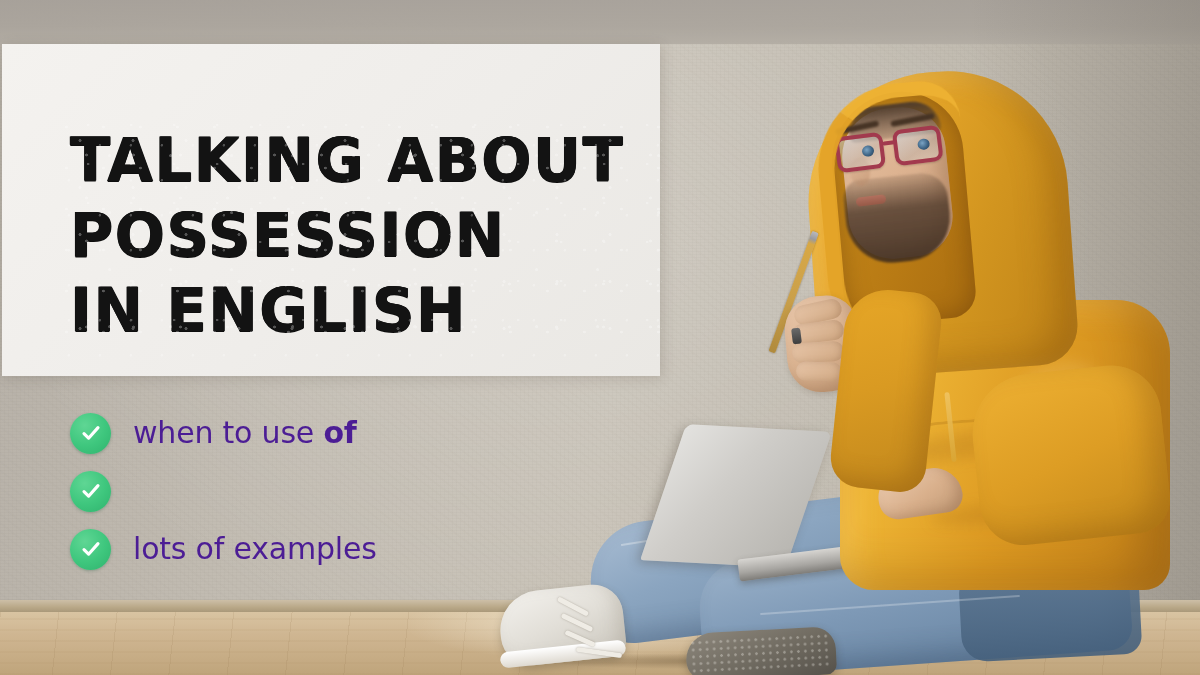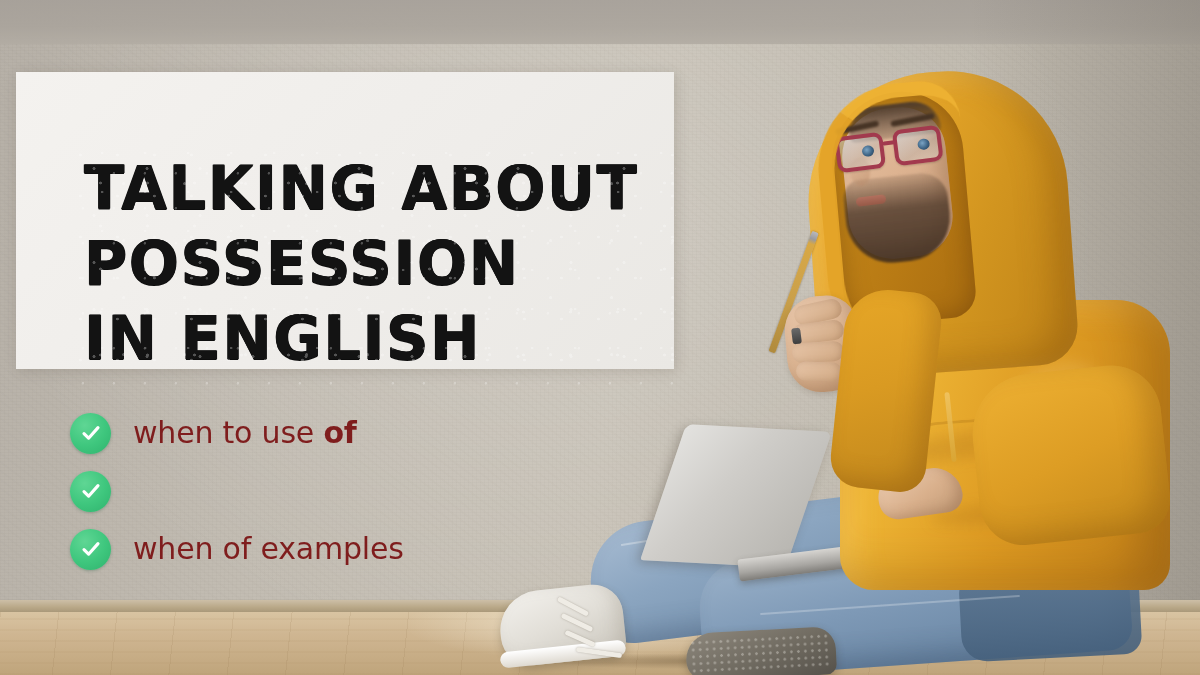--- a/index.html
+++ b/index.html
@@ -307,24 +307,23 @@
     background-image:radial-gradient(circle, rgba(235,232,225,.8) 1px, rgba(0,0,0,0) 1.6px);
     background-size:7px 7px;
   }
   .shoe-shadow {
     position:absolute; left:486px; top:650px; width:420px; height:22px;
     background:radial-gradient(ellipse 210px 11px at 50% 50%, rgba(80,62,36,.34) 0%, rgba(80,62,36,0) 74%);
   }
 
   
   .title-panel {
-    position:absolute; left:16px; top:44px; width:658px; height:297px;
+    position:absolute; left:2px; top:44px; width:658px; height:332px;
     background:linear-gradient(135deg,#f4f2ef 0%, #efedea 55%, #eae8e4 100%);
     box-shadow:2px 2px 12px rgba(70,62,50,.18);
-    margin-top:28px;
   }
   .title-text {
     position:absolute; left:68px; top:78px; width:580px;
     font-family:"DejaVu Sans", sans-serif;
     font-weight:bold;
     font-size:61px;
     line-height:75px;
     letter-spacing:1.5px;
     color:#131313;
     text-transform:uppercase;
@@ -361,21 +360,21 @@
     background:radial-gradient(circle at 36% 30%, #5fd694 0%, #3fc77e 52%, #2fb26d 100%);
     box-shadow:0 1px 3px rgba(30,90,60,.30);
     display:flex; align-items:center; justify-content:center;
   }
   .check-badge svg { display:block; }
   .bullet-label {
     margin-left:22px;
     font-family:"DejaVu Sans", sans-serif;
     font-size:30px;
     line-height:34px;
-    color:#7f1d1d;
+    color:#4c1d95;
     letter-spacing:-0.2px;
     white-space:nowrap;
   }
   .bullet-label b { font-weight:bold; }
 </style>
 </head>
 <body>
 
 <div id="stage">
 
@@ -480,18 +479,18 @@
         </svg>
       </span>
     </div>
 
     <div class="bullet-row">
       <span class="check-badge">
         <svg width="24" height="24" viewBox="0 0 24 24" aria-hidden="true">
           <path d="M5 12.6 L9.6 17.2 L19 6.6" fill="none" stroke="#ffffff" stroke-width="3.1" stroke-linecap="round" stroke-linejoin="round"></path>
         </svg>
       </span>
-      <span class="bullet-label"><span>when of examples</span><b></b></span>
+      <span class="bullet-label"><span>lots of examples</span><b></b></span>
     </div>
 
   </div>
 
 </div>
 
 </body></html>

